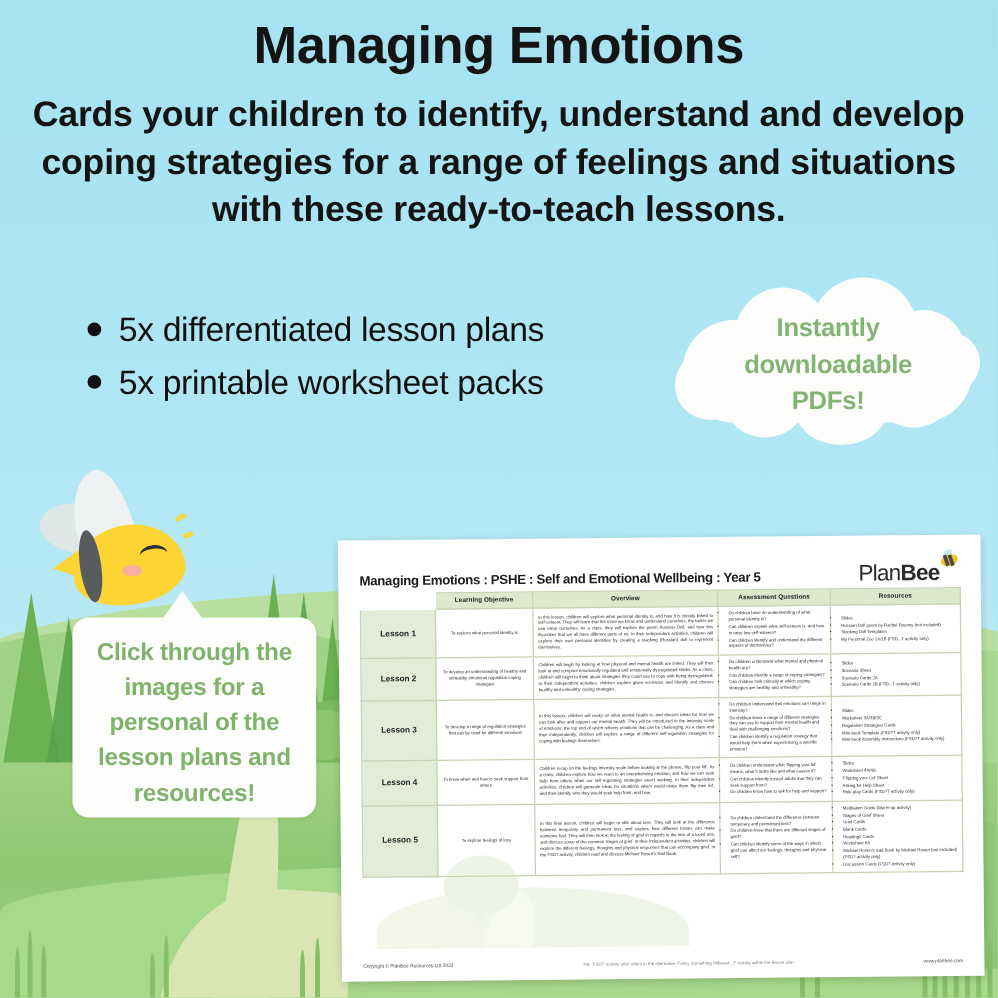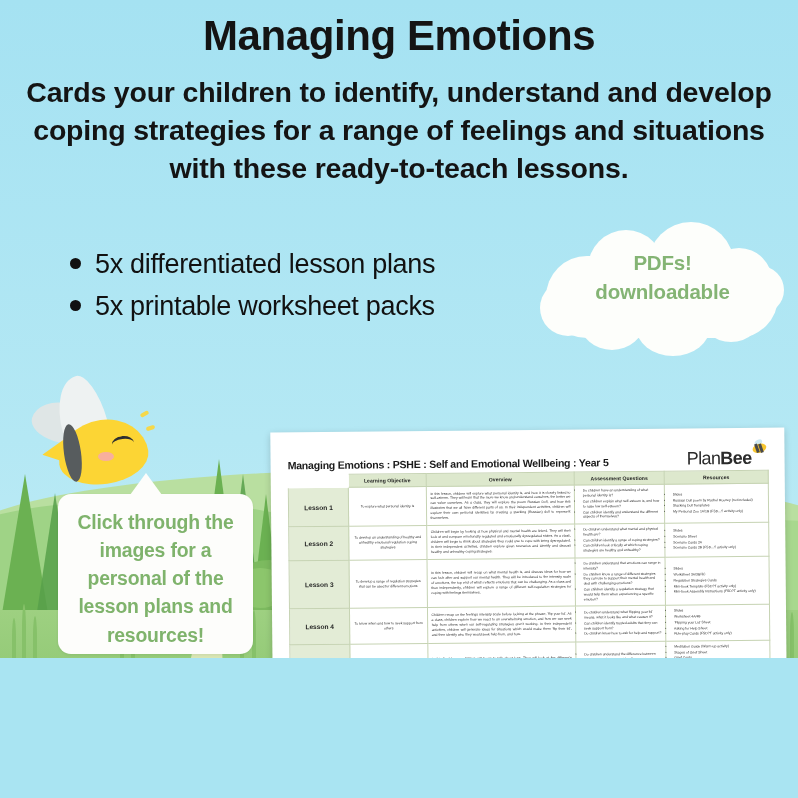--- a/index.html
+++ b/index.html
@@ -1,21 +1,21 @@
 <!DOCTYPE html>
 <html><head>
 <meta charset="utf-8">
 <style>
   html,body{margin:0;padding:0;}
   body{
     width:798px;height:798px;overflow:hidden;position:relative;
     font-family:"Liberation Sans", sans-serif;
     background:#a9e4f2;
   }
-  .stage{position:absolute;inset:0;width:798px;height:658px;overflow:hidden;}
+  .stage{position:absolute;inset:0;width:798px;height:798px;overflow:hidden;}
 
   
   .sky{position:absolute;left:0;top:0;width:798px;height:798px;
        background:linear-gradient(#a5e2f2 0%, #b4e8f4 55%, #c6eef7 100%);}
 
   
   .hill-far{position:absolute;left:-40px;top:470px;width:900px;height:340px;
       background:#b9dfa0;border-radius:48% 52% 0 0/70px 70px 0 0;}
   .hill-left{position:absolute;left:-120px;top:500px;width:520px;height:330px;
       background:#9fd386;border-radius:50% 50% 0 0/90px 90px 0 0;}
@@ -242,22 +242,23 @@
     <div class="puff" style="left:18px;top:40px;width:60px;height:60px;"></div>
     <div class="puff" style="left:48px;top:8px;width:76px;height:76px;"></div>
     <div class="puff" style="left:108px;top:0px;width:86px;height:86px;"></div>
     <div class="puff" style="left:166px;top:26px;width:66px;height:66px;"></div>
     <div class="puff" style="left:0px;top:58px;width:56px;height:56px;"></div>
     <div class="puff" style="left:40px;top:72px;width:64px;height:56px;"></div>
     <div class="puff" style="left:96px;top:76px;width:74px;height:58px;"></div>
     <div class="puff" style="left:160px;top:66px;width:62px;height:54px;"></div>
     <div class="puff" style="left:196px;top:44px;width:48px;height:48px;"></div>
     <div class="cloud-text">
+      <div>Instantly</div>
+      <div>downloadable</div>
       <div>PDFs!</div>
-      <div>downloadable</div>
     </div>
   </div>
 
   <div class="bee">
     <div class="wing2"></div>
     <div class="wing1"></div>
     <div class="tail"></div>
     <div class="body"></div>
     <div class="stripe"></div>
     <div class="cheek"></div>

